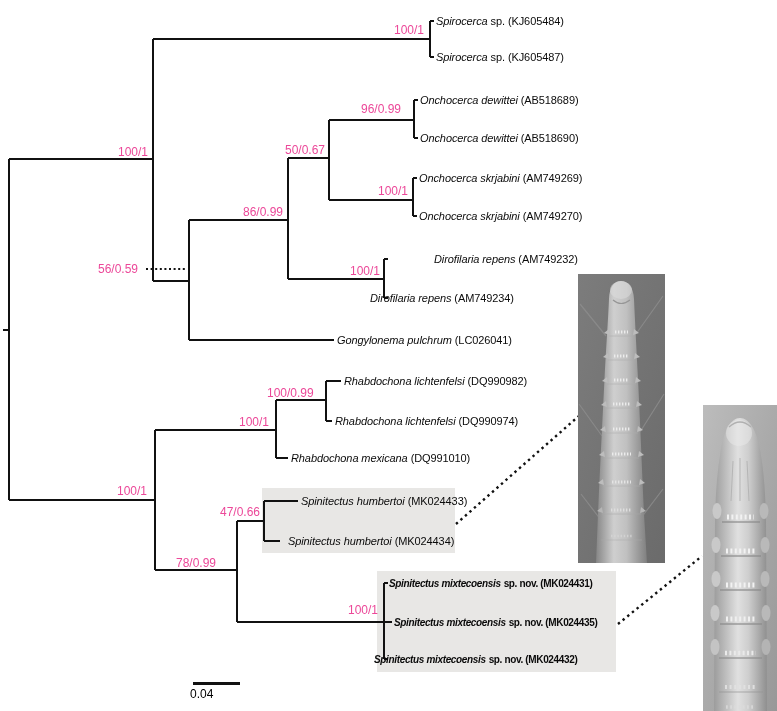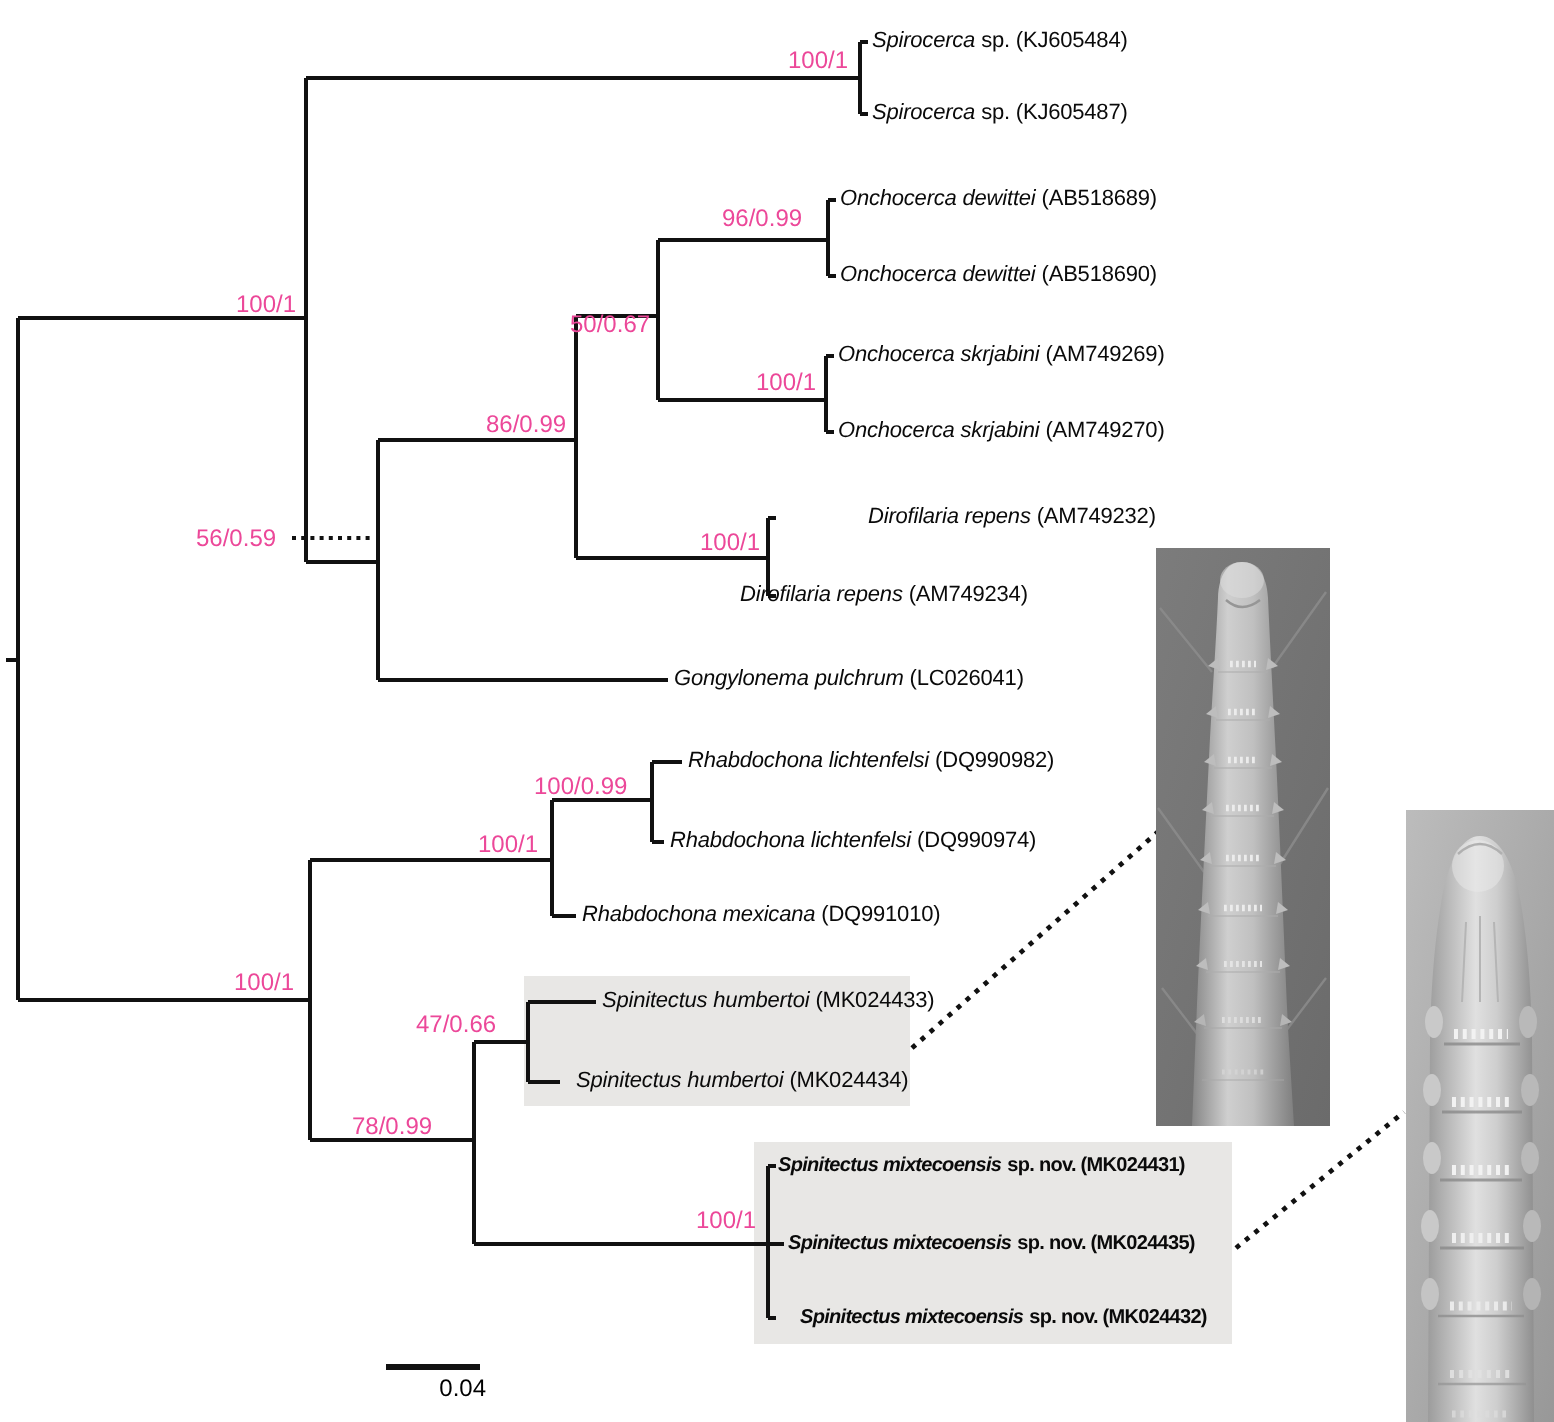--- a/index.html
+++ b/index.html
@@ -7,21 +7,21 @@
        font-family:"Liberation Sans",sans-serif;color:#000;}
   .hl{position:absolute;background:#e8e7e5;}
   svg.layer{position:absolute;left:0;top:0;}
   .support{position:absolute;font-size:12px;line-height:14px;white-space:nowrap;color:#ec4899;}
   .tip{position:absolute;transform:translateY(-50%);font-size:11px;line-height:13px;
        letter-spacing:-0.1px;white-space:nowrap;color:#0a0a0a;}
   .tip .sci{font-style:italic;}
   .tip .acc{margin-left:3px;}
   .tip.bold{font-weight:bold;font-size:10px;letter-spacing:-0.35px;}
   .sb-line{position:absolute;left:193px;top:682px;width:47px;height:3px;background:#111;}
-  .sb-label{position:absolute;left:190px;top:687px;width:53px;text-align:right;font-size:12px;}
+  .sb-label{position:absolute;left:190px;top:687px;width:53px;text-align:left;font-size:12px;}
   .sem{position:absolute;}
 </style>
 </head>
 <body>
 
 <div class="fig">
 
   <div class="hl" style="left:262px;top:488px;width:193px;height:65px;"></div>
   <div class="hl" style="left:377px;top:571px;width:239px;height:101px;"></div>
 
@@ -49,50 +49,50 @@
   <svg class="layer" width="777" height="711">
     <line x1="146" y1="269" x2="186" y2="269" stroke="#111" stroke-width="2" stroke-dasharray="2 2.6"></line>
     <line x1="456" y1="524" x2="580" y2="415" stroke="#111" stroke-width="2.4" stroke-dasharray="2.4 3.6"></line>
     <line x1="618" y1="624" x2="702" y2="556" stroke="#111" stroke-width="2.4" stroke-dasharray="2.4 3.6"></line>
   </svg>
 
   <div id="supports">
       <div class="support" style="left: 118px; top: 145px;">100/1</div>
       <div class="support" style="left: 394px; top: 23px;">100/1</div>
       <div class="support" style="left: 361px; top: 102px;">96/0.99</div>
-      <div class="support" style="left: 285px; top: 155px;">50/0.67</div>
+      <div class="support" style="left: 285px; top: 143px;">50/0.67</div>
       <div class="support" style="left: 378px; top: 184px;">100/1</div>
       <div class="support" style="left: 243px; top: 205px;">86/0.99</div>
       <div class="support" style="left: 350px; top: 264px;">100/1</div>
       <div class="support" style="left: 98px; top: 262px;">56/0.59</div>
       <div class="support" style="left: 267px; top: 386px;">100/0.99</div>
       <div class="support" style="left: 239px; top: 415px;">100/1</div>
       <div class="support" style="left: 117px; top: 484px;">100/1</div>
-      <div class="support" style="left: 208px; top: 505px;">47/0.66</div>
+      <div class="support" style="left: 220px; top: 505px;">47/0.66</div>
       <div class="support" style="left: 176px; top: 556px;">78/0.99</div>
       <div class="support" style="left: 348px; top: 603px;">100/1</div>
     </div>
   <div id="tips">
       <div class="tip" style="left: 436px; top: 21px;"><span class="sci">Spirocerca</span><span class="acc">sp. (KJ605484)</span></div>
       <div class="tip" style="left: 436px; top: 57px;"><span class="sci">Spirocerca</span><span class="acc">sp. (KJ605487)</span></div>
       <div class="tip" style="left: 420px; top: 100px;"><span class="sci">Onchocerca dewittei</span><span class="acc">(AB518689)</span></div>
       <div class="tip" style="left: 420px; top: 138px;"><span class="sci">Onchocerca dewittei</span><span class="acc">(AB518690)</span></div>
       <div class="tip" style="left: 419px; top: 178px;"><span class="sci">Onchocerca skrjabini</span><span class="acc">(AM749269)</span></div>
       <div class="tip" style="left: 419px; top: 216px;"><span class="sci">Onchocerca skrjabini</span><span class="acc">(AM749270)</span></div>
       <div class="tip" style="left: 390px; top: 259px; margin-left: 44px;"><span class="sci">Dirofilaria repens</span><span class="acc">(AM749232)</span></div>
       <div class="tip" style="left: 370px; top: 298px;"><span class="sci">Dirofilaria repens</span><span class="acc">(AM749234)</span></div>
       <div class="tip" style="left: 337px; top: 340px;"><span class="sci">Gongylonema pulchrum</span><span class="acc">(LC026041)</span></div>
       <div class="tip" style="left: 344px; top: 381px;"><span class="sci">Rhabdochona lichtenfelsi</span><span class="acc">(DQ990982)</span></div>
       <div class="tip" style="left: 335px; top: 421px;"><span class="sci">Rhabdochona lichtenfelsi</span><span class="acc">(DQ990974)</span></div>
       <div class="tip" style="left: 291px; top: 458px;"><span class="sci">Rhabdochona mexicana</span><span class="acc">(DQ991010)</span></div>
       <div class="tip" style="left: 301px; top: 501px;"><span class="sci">Spinitectus humbertoi</span><span class="acc">(MK024433)</span></div>
       <div class="tip" style="left: 288px; top: 541px;"><span class="sci">Spinitectus humbertoi</span><span class="acc">(MK024434)</span></div>
       <div class="tip bold" style="left: 389px; top: 583px;"><span class="sci">Spinitectus mixtecoensis</span><span class="acc">sp. nov. (MK024431)</span></div>
       <div class="tip bold" style="left: 394px; top: 622px;"><span class="sci">Spinitectus mixtecoensis</span><span class="acc">sp. nov. (MK024435)</span></div>
-      <div class="tip bold" style="left: 400px; top: 659px;"><span class="sci">Spinitectus mixtecoensis</span><span class="acc">sp. nov. (MK024432)</span></div>
+      <div class="tip bold" style="left: 374px; top: 659px;"><span class="sci">Spinitectus mixtecoensis</span><span class="acc">sp. nov. (MK024432)</span></div>
     </div>
 
   <div class="sb-line"></div>
   <div class="sb-label">0.04</div>
 
   <svg class="sem" style="left:578px;top:274px;" width="87" height="289" viewBox="0 0 87 289">
     <defs>
       <linearGradient id="bg1" x1="0" y1="0" x2="1" y2="1">
         <stop offset="0" stop-color="#7c7c7c"></stop>
           <stop offset="1" stop-color="#6b6b6b"></stop>

